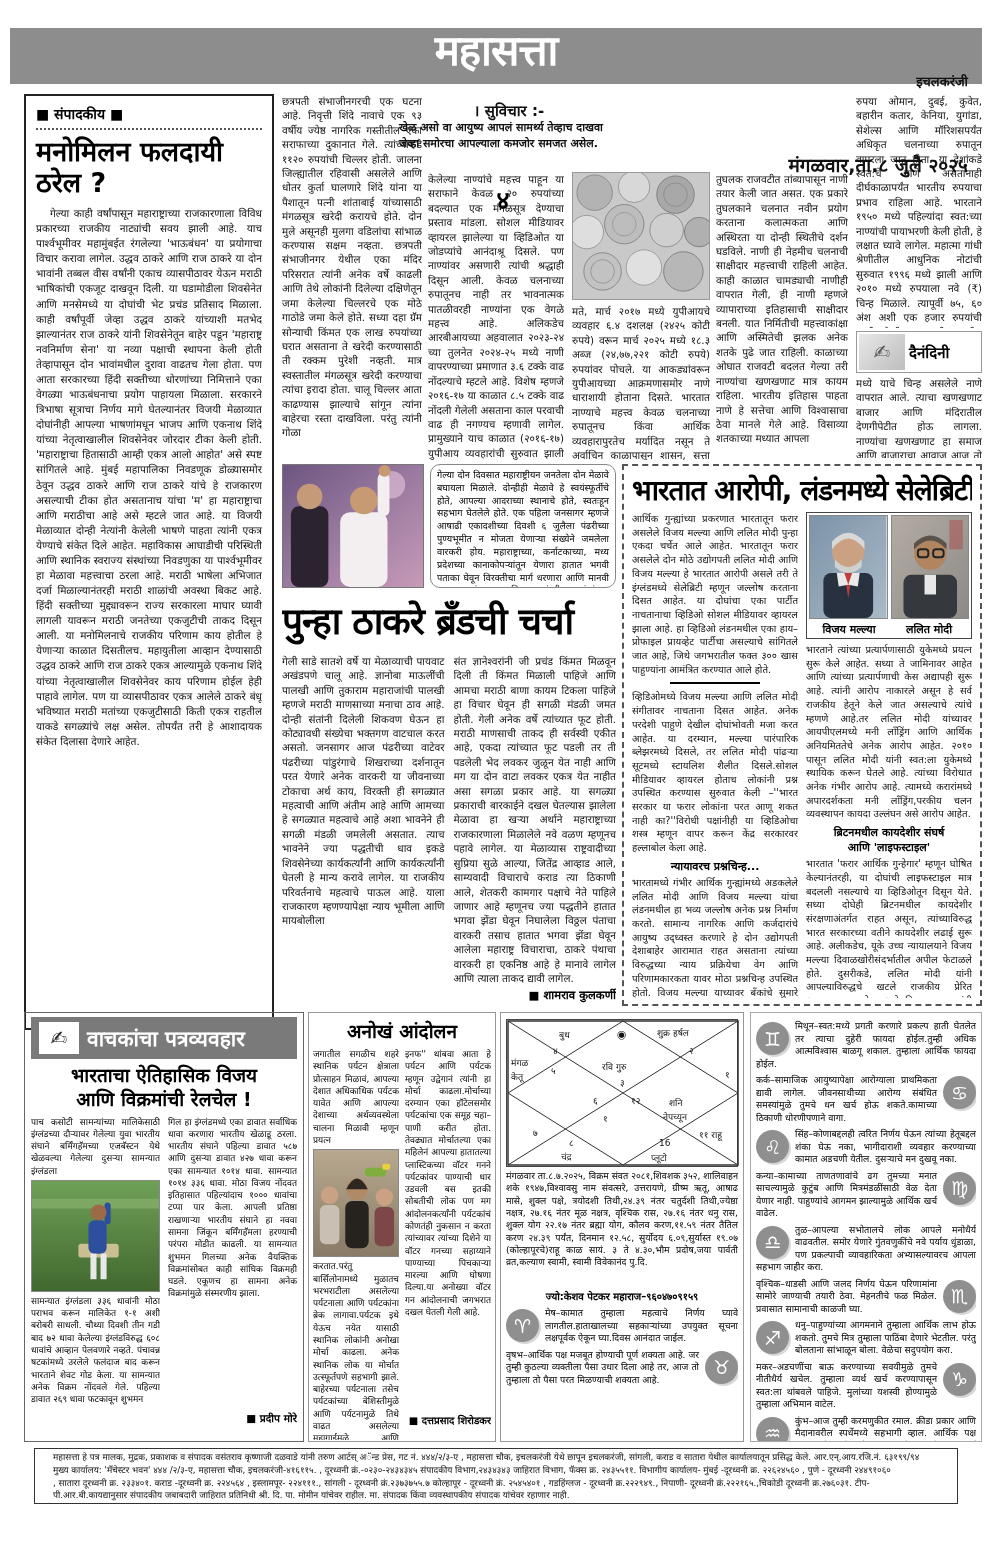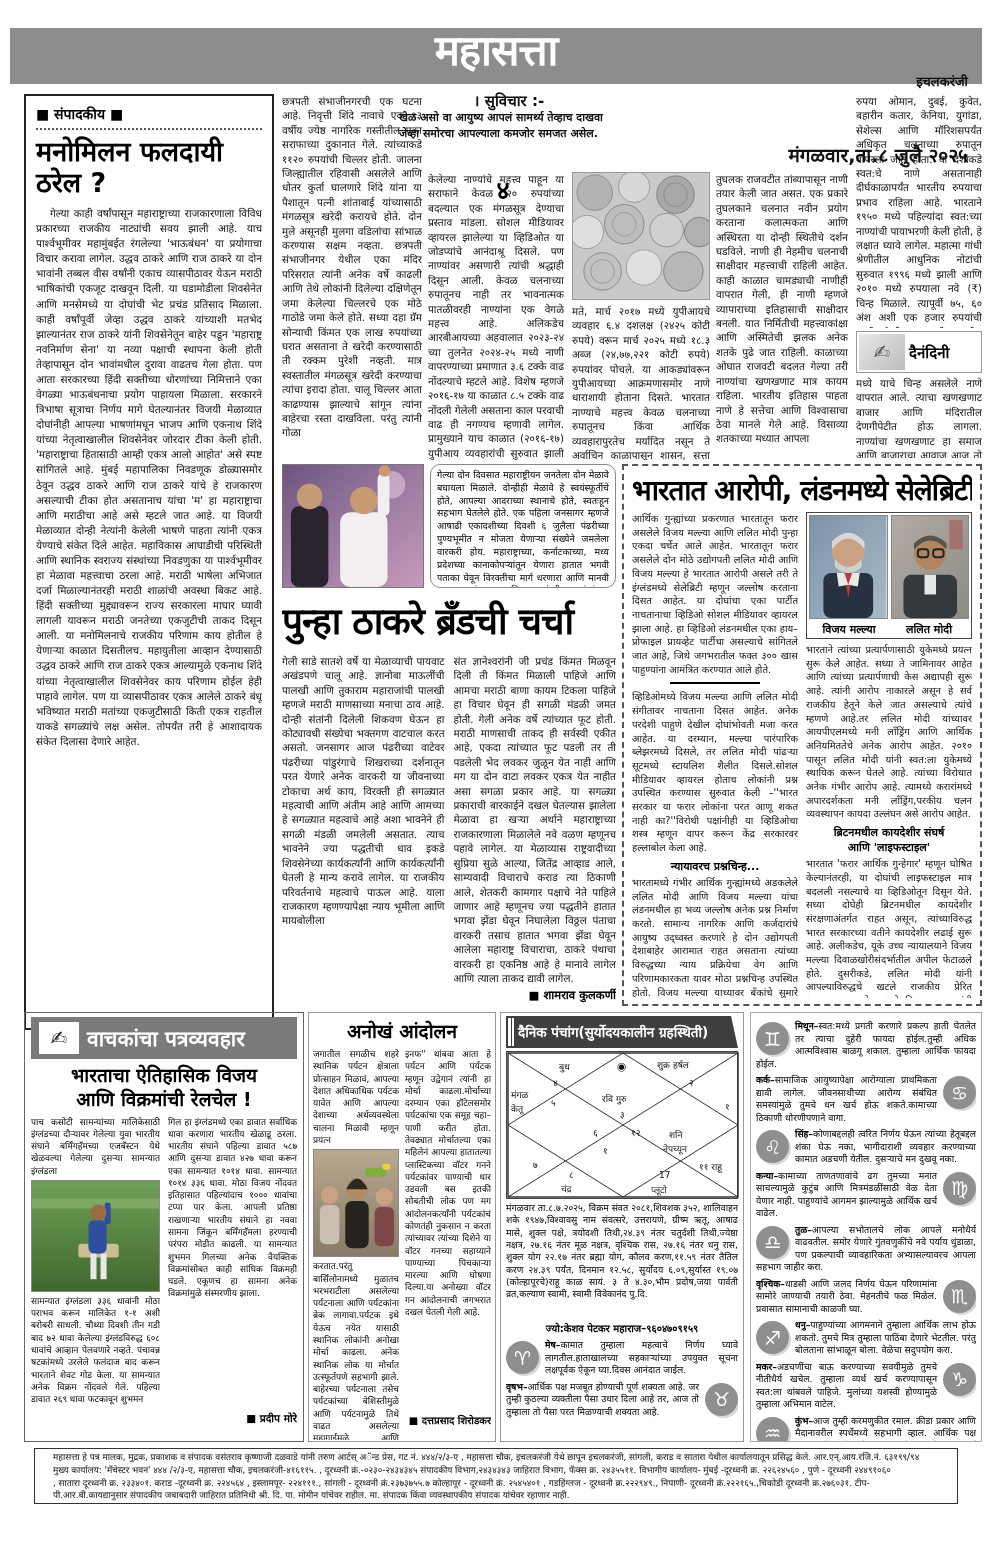--- a/index.html
+++ b/index.html
@@ -4,21 +4,21 @@
 <style>
   * { margin:0; padding:0; box-sizing:border-box; }
   html,body { background:#e9e9e9; }
   body { font-family:"DejaVu Sans", sans-serif; }
   .page { position:relative; width:992px; height:1545px; background:#ffffff; margin:0 auto; overflow:hidden; }
 
   
   .masthead { position:absolute; left:10px; top:28px; width:972px; height:56px; background:#8d8d8d; display:flex; align-items:center; padding:0 14px;flex-direction:column; }
   .mh-prefix { color:#fff; font-weight:bold; font-size:15px; margin-top:-18px; }
   .mh-brand { color:#fff; font-weight:bold; font-size:42px; letter-spacing:-1px; line-height:1; margin:0 6px; }
-  .mh-city { color:#111; font-weight:bold; font-size:13px; align-self:flex-end; }
+  .mh-city { color:#111; font-weight:bold; font-size:13px; align-self:flex-end; margin-bottom:10px; }
   .mh-suvichar-label { color:#111; font-weight:bold; font-size:15px; margin-left:26px; white-space:nowrap; }
   .mh-quote { color:#111; font-weight:bold; font-size:11px; line-height:1.45; margin-left:10px; }
   .mh-date { color:#111; font-weight:bold; font-size:19px; margin-left:auto; white-space:nowrap; }
   .mh-page-circle { width:42px; height:42px; border-radius:50%; background:#fff; color:#000; font-weight:bold; font-size:25px; display:flex; align-items:center; justify-content:center; margin-left:14px; flex:0 0 auto; }
 
   
   .body-txt { font-size:10.3px; line-height:1.4; text-align:justify; color:#111; overflow:hidden; }
   .byline { font-weight:bold; font-size:11.5px; text-align:right; margin-top:3px; }
 
   
@@ -80,21 +80,21 @@
   .dark-banner .bars { position:absolute; left:2px; top:2px; bottom:2px; width:6px; border-left:3px solid #fff; border-right:2px solid #fff; }
   .panchang-banner-label { font-size:13.5px; white-space:nowrap; }
   .kundali { position:relative; border:1px solid #444; height:148px; margin-top:3px; }
   .kundali svg { position:absolute; left:0; top:0; }
   .kl { position:absolute; font-size:9px; color:#111; white-space:nowrap; text-align:center; }
   .panchang-body { font-size:9.2px; line-height:1.34; text-align:justify; margin-top:3px; height:118px; overflow:hidden; }
   .astrologer { font-weight:bold; font-size:10px; text-align:center; margin:1px 0 2px 0; }
   .rashi-banner-label { font-size:15px; }
   .rz { position:relative; margin-top:4px; overflow:hidden; }
   .rz-txt { font-size:9.2px; line-height:1.36; text-align:justify; }
-  .rz-name { font-weight:bold; }
+  .rz-name { font-weight:normal; }
   .zicon { width:33px; height:33px; border-radius:50%; background:#8f8f8f; color:#fff; display:flex; align-items:center; justify-content:center; font-size:19px; flex:0 0 auto; box-shadow:2px 2px 0 #d7d7d7; }
   .zleft { float:left; margin:2px 6px 2px 0; }
   .zright { float:right; margin:2px 0 2px 6px; }
 
   .rashi-col { position:absolute; left:750px; top:1012px; width:232px; height:430px; border:1px solid #aaa; padding:3px 5px; overflow:hidden; }
 
   
   .footer { position:absolute; left:34px; top:1448px; width:924px; height:56px; border:1px solid #333; padding:2px 18px; font-size:8.8px; line-height:1.45; color:#111; overflow:hidden; }
 
   .photo-svg { width:100%; height:100%; display:block; }
@@ -322,24 +322,20 @@
         <div class="small-txt">करतात.परंतु बार्सिलोनामध्ये मुळातच भरभराटीला असलेल्या पर्यटनाला आणि पर्यटकांना ब्रेक लागावा.पर्यटक इथे येऊच नयेत यासाठी स्थानिक लोकांनी अनोखा मोर्चा काढला. अनेक स्थानिक लोक या मोर्चात उत्स्फूर्तपणे सहभागी झाले. बाहेरच्या पर्यटनाला तसेच पर्यटकांच्या बेशिस्तीमुळे आणि पर्यटनामुळे तिथे वाढत असलेल्या महागाईमुळे आणि अशांततेमुळे स्थानिक लोक त्रस्त झाले आहेत.काही स्थानिकांनी तर या बजबजपुरीमुळे आपली घरे सोडली आणि दुसऱ्या शांत ठिकाणी राहायला गेले आहेत. ''इनफ इज</div>
       </div>
       <div class="protest-col">
         <div class="small-txt" style="height:362px; overflow:hidden;">इनफ'' थांबवा आता हे पर्यटन आणि पर्यटक म्हणून उद्वेगानं त्यांनी हा मोर्चा काढला.मोर्चाच्या दरम्यान एका हॉटेलसमोर पर्यटकांचा एक समूह चहा–पाणी करीत होता. तेवढ्यात मोर्चातल्या एका महिलेनं आपल्या हातातल्या प्लास्टिकच्या वॉटर गनने पर्यटकांवर पाण्याची धार उडवली बस इतकी सोबतीची लोक पण मग आंदोलनकर्त्यांनी पर्यटकांचं कोणतंही नुकसान न करता त्यांच्यावर त्यांच्या दिशेने या वॉटर गनच्या सहाय्याने पाण्याच्या पिचकाऱ्या मारल्या आणि घोषणा दिल्या.या अनोख्या वॉटर गन आंदोलनाची जगभरात दखल घेतली गेली आहे.</div>
         <div class="byline" style="font-size:10px;">■ दत्तप्रसाद शिरोडकर</div>
       </div>
     </div>
   </div>
 
   <div class="panchang">
-    <div class="dark-banner">
-      <span class="bars"></span>
-      <span class="panchang-banner-label">दैनिक पंचांग(सुर्योदयकालीन ग्रहस्थिती)</span>
-    </div>
     <div class="kundali">
       <svg width="232" height="146" viewBox="0 0 232 146">
         <rect x="1" y="1" width="230" height="144" fill="none" stroke="#333" stroke-width="1.5"></rect>
         <line x1="1" y1="1" x2="231" y2="145" stroke="#333"></line>
         <line x1="231" y1="1" x2="1" y2="145" stroke="#333"></line>
         <line x1="116" y1="1" x2="231" y2="73" stroke="#333"></line>
         <line x1="231" y1="73" x2="116" y2="145" stroke="#333"></line>
         <line x1="116" y1="145" x2="1" y2="73" stroke="#333"></line>
         <line x1="1" y1="73" x2="116" y2="1" stroke="#333"></line>
       </svg>
@@ -356,21 +352,21 @@
       <div class="kl" style="left:218px; top:48px;">१</div>
       <div class="kl" style="left:86px; top:74px;">६</div>
       <div class="kl" style="left:124px; top:74px;">१२</div>
       <div class="kl" style="left:162px; top:76px;">शनि</div>
       <div class="kl" style="left:156px; top:90px;">नेपच्यून</div>
       <div class="kl" style="left:96px; top:92px;">१</div>
       <div class="kl" style="left:26px; top:106px;">७</div>
       <div class="kl" style="left:62px; top:116px;">८</div>
       <div class="kl" style="left:54px; top:130px;">चंद्र</div>
       <div class="kl" style="left:192px; top:108px;">११  राहू</div>
-      <div class="kl" style="left:152px; top:118px;">17</div>
+      <div class="kl" style="left:152px; top:118px;">16</div>
       <div class="kl" style="left:144px; top:131px;">प्लूटो</div>
     </div>
     <div class="panchang-body">मंगळवार ता.८.७.२०२५, विक्रम संवत २०८१,शिवशक ३५२, शालिवाहन शके १९४७,विश्वावसु नाम संवत्सरे, उत्तरायणे, ग्रीष्म ऋतू, आषाढ मासे, शुक्ल पक्षे, त्रयोदशी तिथी,२४.३९ नंतर चतुर्दशी तिथी,ज्येष्ठा नक्षत्र, २७.१६ नंतर मूळ नक्षत्र, वृश्चिक रास, २७.१६ नंतर धनु रास, शुक्ल योग २२.१७ नंतर ब्रह्मा योग, कौलव करण,११.५९ नंतर तैतिल करण २४.३९ पर्यंत, दिनमान १२.५८, सुर्योदय ६.०९,सुर्यास्त १९.०७ (कोल्हापूरचे)राहू काळ सायं. ३ ते ४.३०,भौम प्रदोष,जया पार्वती व्रत,कल्याण स्वामी, स्वामी विवेकानंद पु.दि.</div>
     <div class="astrologer">ज्यो:केशव पेटकर महाराज–९६०४७०९१५९</div>
     <div class="rz">
       <span class="zicon zleft">♈</span>
       <div class="rz-txt"><span class="rz-name">मेष–</span><span>कामात तुम्हाला महत्वाचे निर्णय घ्यावे लागतील.हाताखालच्या सहकाऱ्यांच्या उपयुक्त सूचना लक्षपूर्वक ऐकून घ्या.दिवस आनंदात जाईल.</span></div>
     </div>
     <div class="rz">
       <span class="zicon zright">♉</span>

